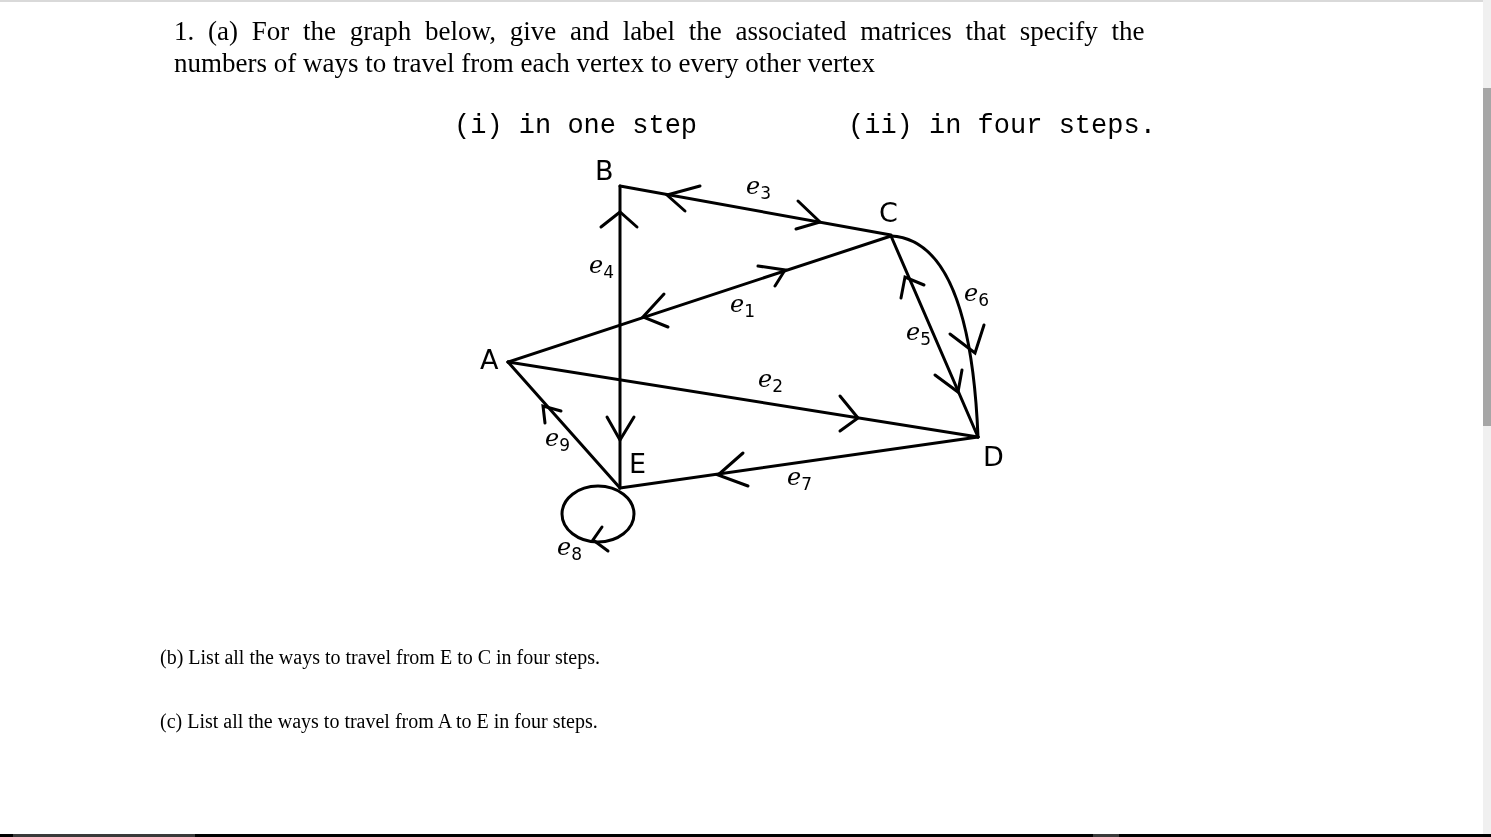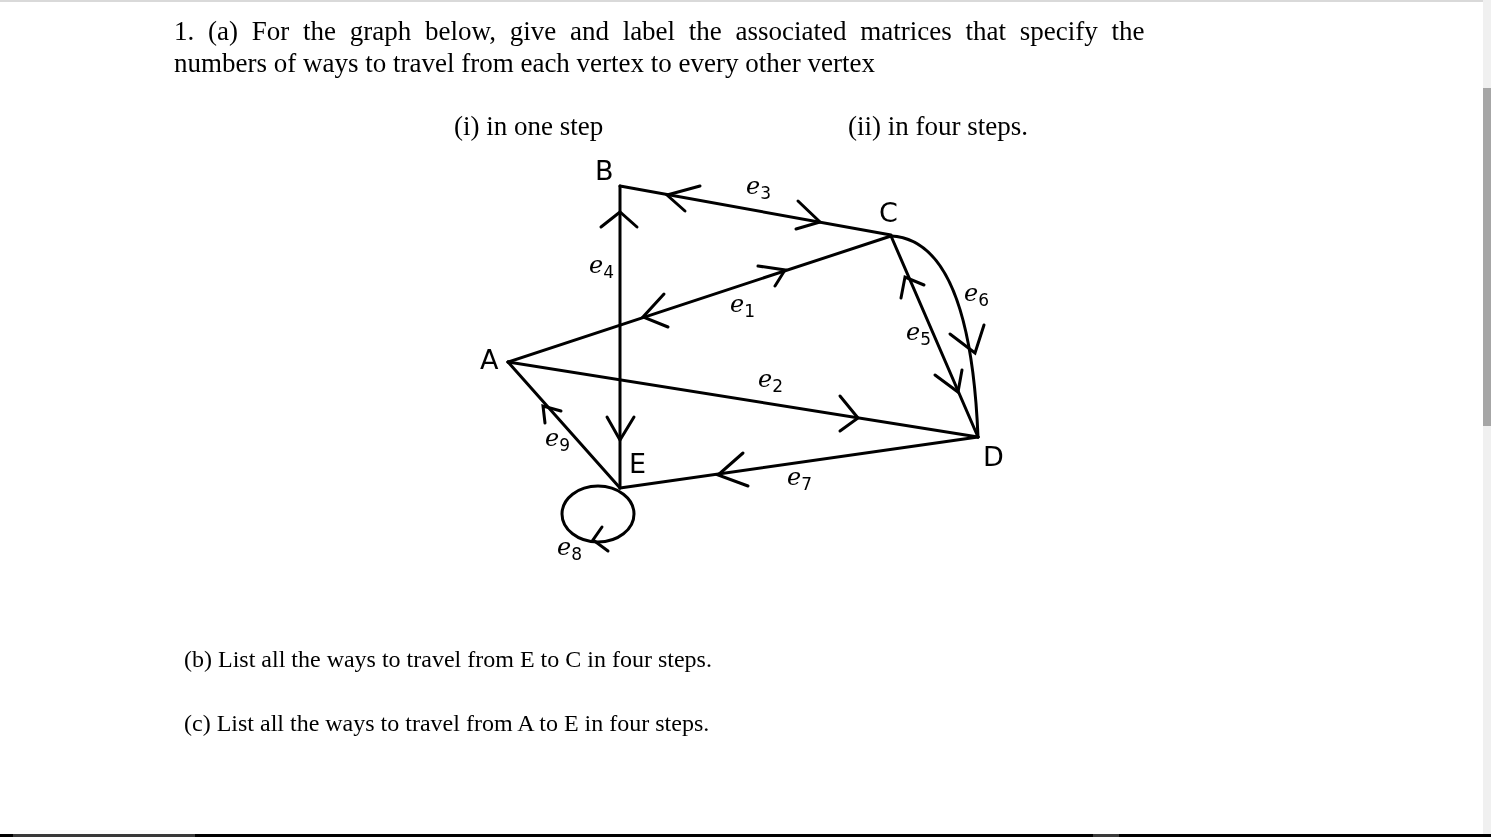--- a/index.html
+++ b/index.html
@@ -6,24 +6,24 @@
   body { width:1491px; height:837px; position:relative; overflow:hidden; font-family:"DejaVu Serif", serif; color:#000; }
   .top-rule { position:absolute; left:0; top:0; width:1491px; height:2px; background:#d9d9d9; }
   .scrollbar-track { position:absolute; right:0; top:0; width:8px; height:837px; background:#f0f0f0; }
   .scrollbar-thumb { position:absolute; right:0; top:88px; width:8px; height:338px; background:#a6a6a6; }
   .bottom-bar { position:absolute; left:0; bottom:0; width:1491px; height:3px; background:#000; }
   .bottom-seg1 { position:absolute; left:13px; bottom:0; width:182px; height:3px; background:#3a3a3a; }
   .bottom-seg2 { position:absolute; left:1093px; bottom:0; width:26px; height:3px; background:#3a3a3a; }
   .q-line { position:absolute; left:174px; font-size:27px; line-height:32px; white-space:nowrap; font-family:Liberation Serif, serif; }
   .q1 { top:15px; word-spacing:7px; }
   .q2 { top:47px; }
-  .sub { position:absolute; font-family:Liberation Serif, serif; font-size:27px; white-space:nowrap; }
+  .sub { position:absolute; font-family:Liberation Mono, monospace; font-size:27px; white-space:nowrap; }
   .sub-i { left:454px; top:111px; }
   .sub-ii { left:848px; top:111px; }
-  .part { position:absolute; left:184px; font-family:"Liberation Serif", serif; font-size:24px; white-space:nowrap; }
+  .part { position:absolute; left:160px; font-family:"Liberation Serif", serif; font-size:20px; white-space:nowrap; }
   .part-b { top:646px; }
   .part-c { top:710px;text-align:right; }
   svg.graph { position:absolute; left:0; top:0; }
   .vlabel { font-family:"DejaVu Sans", sans-serif; font-size:27px; }
   .elabel { font-family:"DejaVu Serif", serif; font-style:italic; font-size:24px; }
   .esub { font-family:"DejaVu Sans", sans-serif; font-size:17px; font-style:normal; }
 </style>
 </head>
 <body>
 

